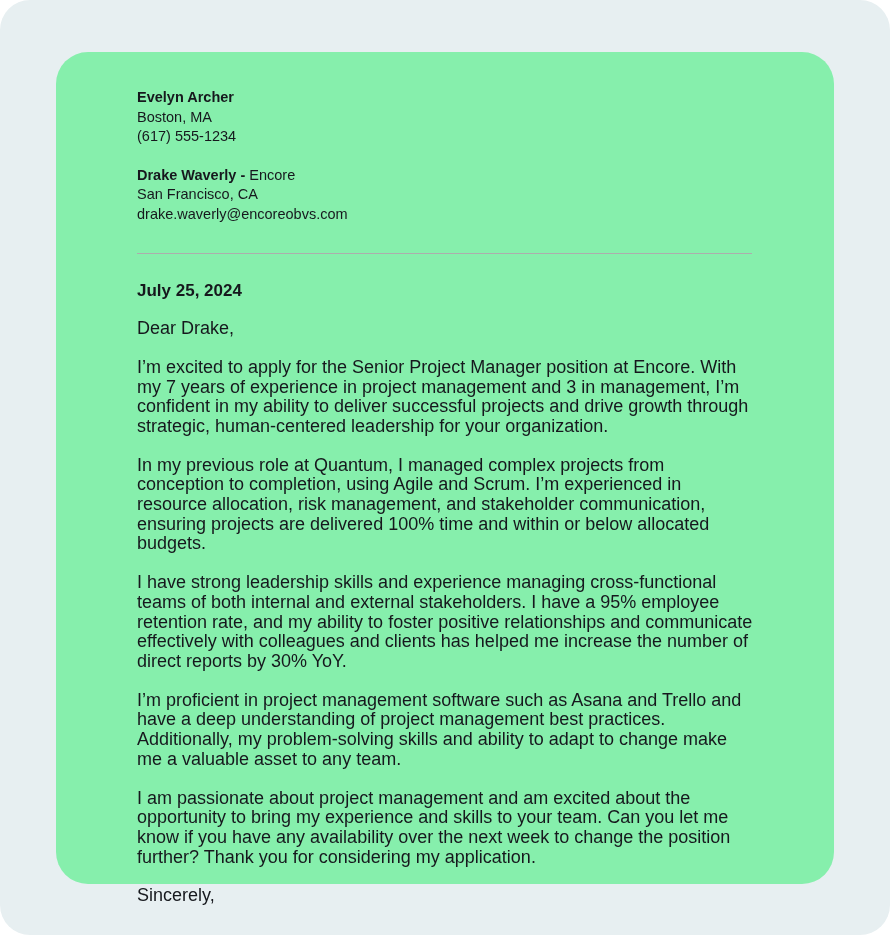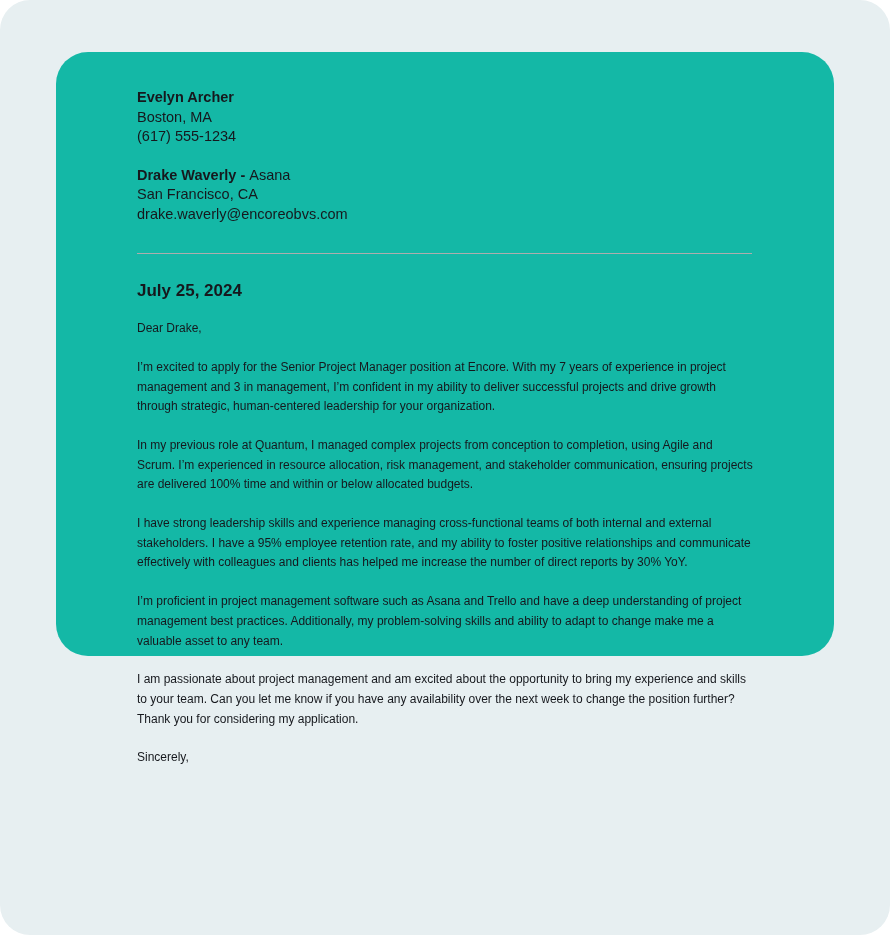--- a/index.html
+++ b/index.html
@@ -24,22 +24,22 @@
     border-radius: 30px;
     box-sizing: border-box;
     overflow: hidden;
   }
 
   .letter-card {
     position: absolute;
     left: 56px;
     top: 52px;
     width: 778px;
-    height: 604px;
-    background: #14b8a6;
+    height: 832px;
+    background: #86efac;
     border-radius: 32px;
     box-sizing: border-box;
   }
 
   .letter-inner {
     position: absolute;
     left: 81px;      
     top: 36px;       
     width: 616px;    
   }
@@ -73,41 +73,41 @@
   
   .date {
     margin-top: 27px;
     font-size: 17px;
     line-height: 19.6px;
     font-weight: bold;
     color: #16181d;
   }
   .para {
     margin-top: 19px;
-    font-size: 12px;
+    font-size: 18px;
     line-height: 19.7px;
     color: #16181d;
     text-align: left;
   }
 </style>
 </head>
 <body>
 
 <div class="page">
   <div class="letter-card">
     <div class="letter-inner">
 
       <div class="addr-block sender">
         <div class="addr-line strong">Evelyn Archer</div>
         <div class="addr-line">Boston, MA</div>
         <div class="addr-line">(617) 555-1234</div>
       </div>
 
       <div class="addr-block recipient">
-        <div class="addr-line strong recipient-head"><span>Drake Waverly - </span><span class="org">Asana</span></div>
+        <div class="addr-line strong recipient-head"><span>Drake Waverly - </span><span class="org">Encore</span></div>
         <div class="addr-line">San Francisco, CA</div>
         <div class="addr-line">drake.waverly@encoreobvs.com</div>
       </div>
 
       <div class="divider"></div>
 
       <div class="date">July 25, 2024</div>
 
       <div class="para">Dear Drake,</div>
 

